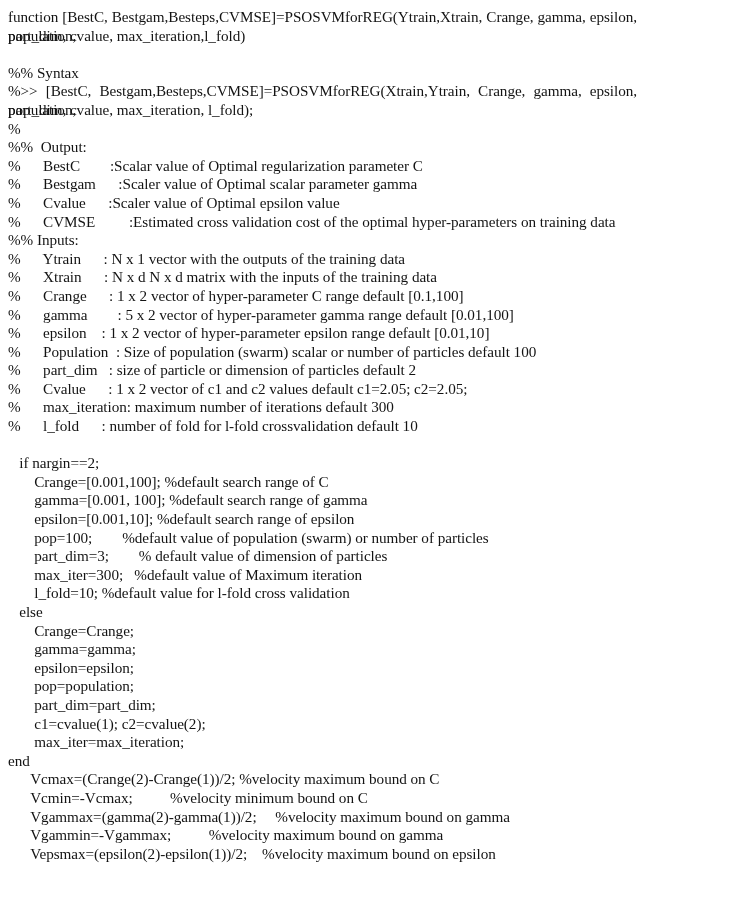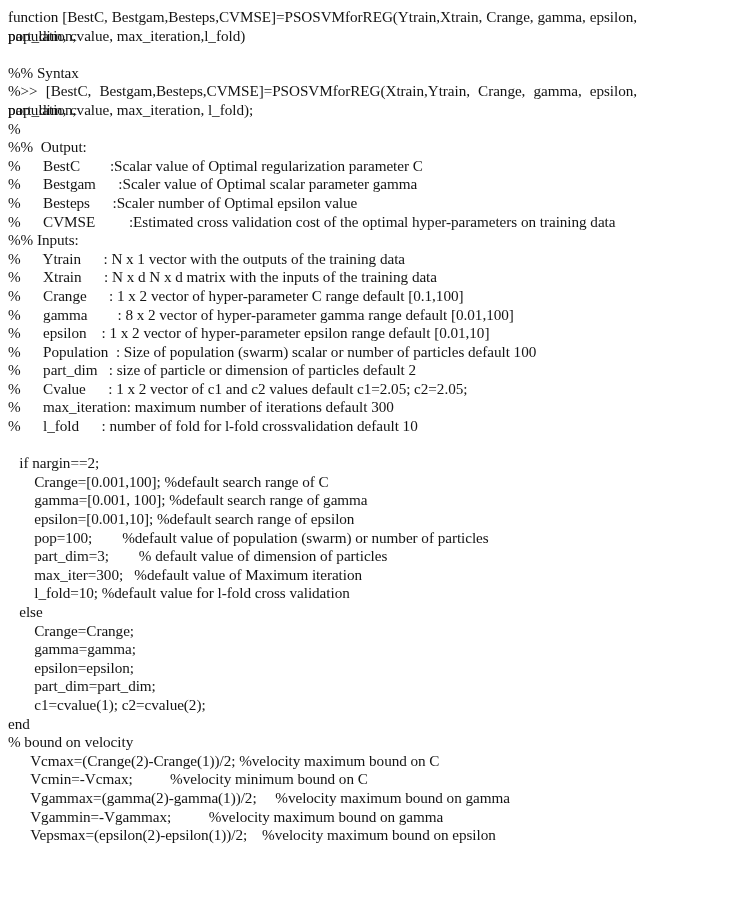--- a/index.html
+++ b/index.html
@@ -51,48 +51,49 @@
     <div class="code-line just">function [BestC, Bestgam,Besteps,CVMSE]=PSOSVMforREG(Ytrain,Xtrain, Crange, gamma, epsilon, population,</div>
     <div class="code-line">part_dim, cvalue, max_iteration,l_fold)</div>
     <div class="code-line blank"></div>
     <div class="code-line">%% Syntax</div>
     <div class="code-line just">%&gt;&gt;  [BestC,  Bestgam,Besteps,CVMSE]=PSOSVMforREG(Xtrain,Ytrain,  Crange,  gamma,  epsilon,  population,</div>
     <div class="code-line">part_dim, cvalue, max_iteration, l_fold);</div>
     <div class="code-line">%</div>
     <div class="code-line">%%  Output:</div>
     <div class="code-line">%      BestC        :Scalar value of Optimal regularization parameter C</div>
     <div class="code-line">%      Bestgam      :Scaler value of Optimal scalar parameter gamma</div>
-    <div class="code-line">%      Besteps      :Scaler number of Optimal epsilon value</div>
+    <div class="code-line">%      Cvalue      :Scaler value of Optimal epsilon value</div>
     <div class="code-line">%      CVMSE         :Estimated cross validation cost of the optimal hyper-parameters on training data</div>
     <div class="code-line">%% Inputs:</div>
     <div class="code-line">%      Ytrain      : N x 1 vector with the outputs of the training data</div>
     <div class="code-line">%      Xtrain      : N x d N x d matrix with the inputs of the training data</div>
     <div class="code-line">%      Crange      : 1 x 2 vector of hyper-parameter C range default [0.1,100]</div>
-    <div class="code-line">%      gamma        : 8 x 2 vector of hyper-parameter gamma range default [0.01,100]</div>
+    <div class="code-line">%      gamma        : 5 x 2 vector of hyper-parameter gamma range default [0.01,100]</div>
     <div class="code-line">%      epsilon    : 1 x 2 vector of hyper-parameter epsilon range default [0.01,10]</div>
     <div class="code-line">%      Population  : Size of population (swarm) scalar or number of particles default 100</div>
     <div class="code-line">%      part_dim   : size of particle or dimension of particles default 2</div>
     <div class="code-line">%      Cvalue      : 1 x 2 vector of c1 and c2 values default c1=2.05; c2=2.05;</div>
     <div class="code-line">%      max_iteration: maximum number of iterations default 300</div>
     <div class="code-line">%      l_fold      : number of fold for l-fold crossvalidation default 10</div>
     <div class="code-line blank"></div>
     <div class="code-line">   if nargin==2;</div>
     <div class="code-line">       Crange=[0.001,100]; %default search range of C</div>
     <div class="code-line">       gamma=[0.001, 100]; %default search range of gamma</div>
     <div class="code-line">       epsilon=[0.001,10]; %default search range of epsilon</div>
     <div class="code-line">       pop=100;        %default value of population (swarm) or number of particles</div>
     <div class="code-line">       part_dim=3;        % default value of dimension of particles</div>
     <div class="code-line">       max_iter=300;   %default value of Maximum iteration</div>
     <div class="code-line">       l_fold=10; %default value for l-fold cross validation</div>
     <div class="code-line">   else</div>
     <div class="code-line">       Crange=Crange;</div>
     <div class="code-line">       gamma=gamma;</div>
     <div class="code-line">       epsilon=epsilon;</div>
+    <div class="code-line">       pop=population;</div>
     <div class="code-line">       part_dim=part_dim;</div>
     <div class="code-line">       c1=cvalue(1); c2=cvalue(2);</div>
+    <div class="code-line">       max_iter=max_iteration;</div>
     <div class="code-line">end</div>
-    <div class="code-line">% bound on velocity</div>
     <div class="code-line">      Vcmax=(Crange(2)-Crange(1))/2; %velocity maximum bound on C</div>
     <div class="code-line">      Vcmin=-Vcmax;          %velocity minimum bound on C</div>
     <div class="code-line">      Vgammax=(gamma(2)-gamma(1))/2;     %velocity maximum bound on gamma</div>
     <div class="code-line">      Vgammin=-Vgammax;          %velocity maximum bound on gamma</div>
     <div class="code-line">      Vepsmax=(epsilon(2)-epsilon(1))/2;    %velocity maximum bound on epsilon</div>
   </div>
 
 </body></html>

